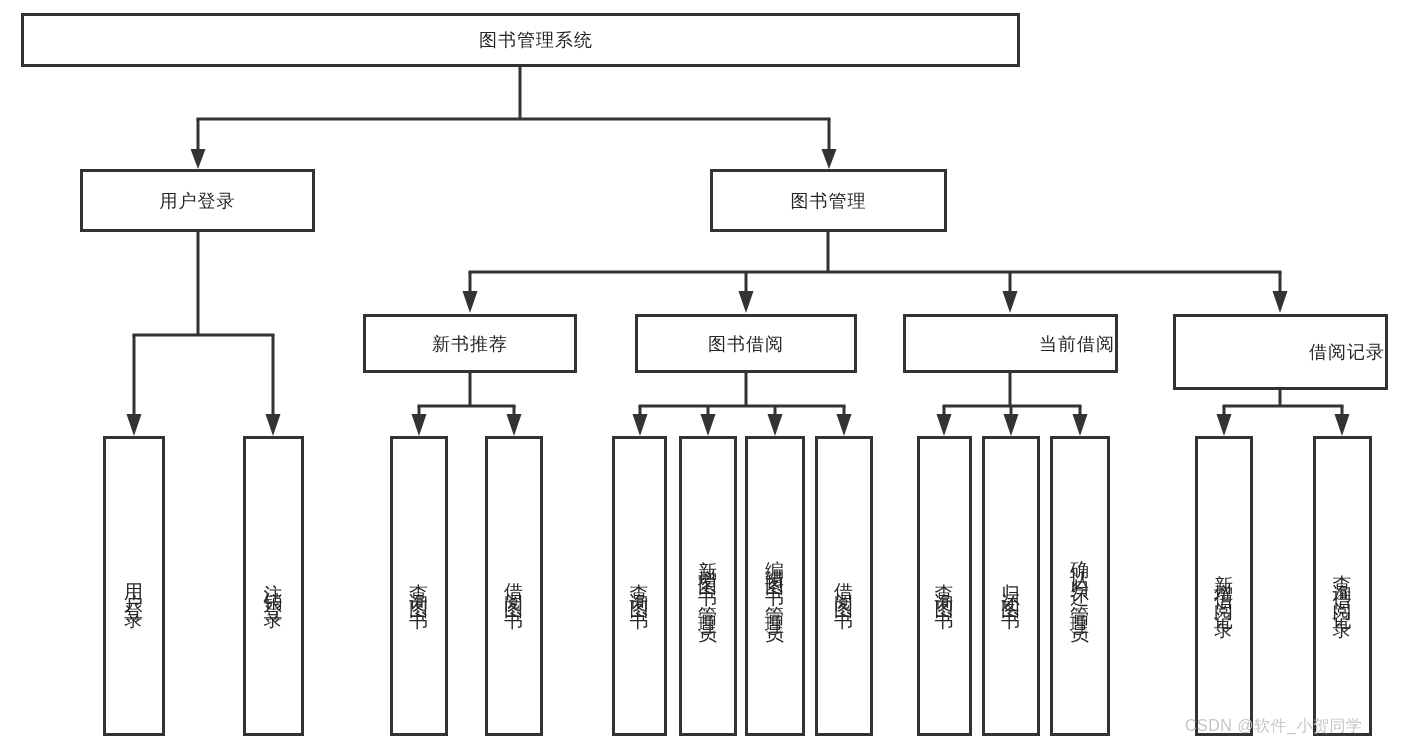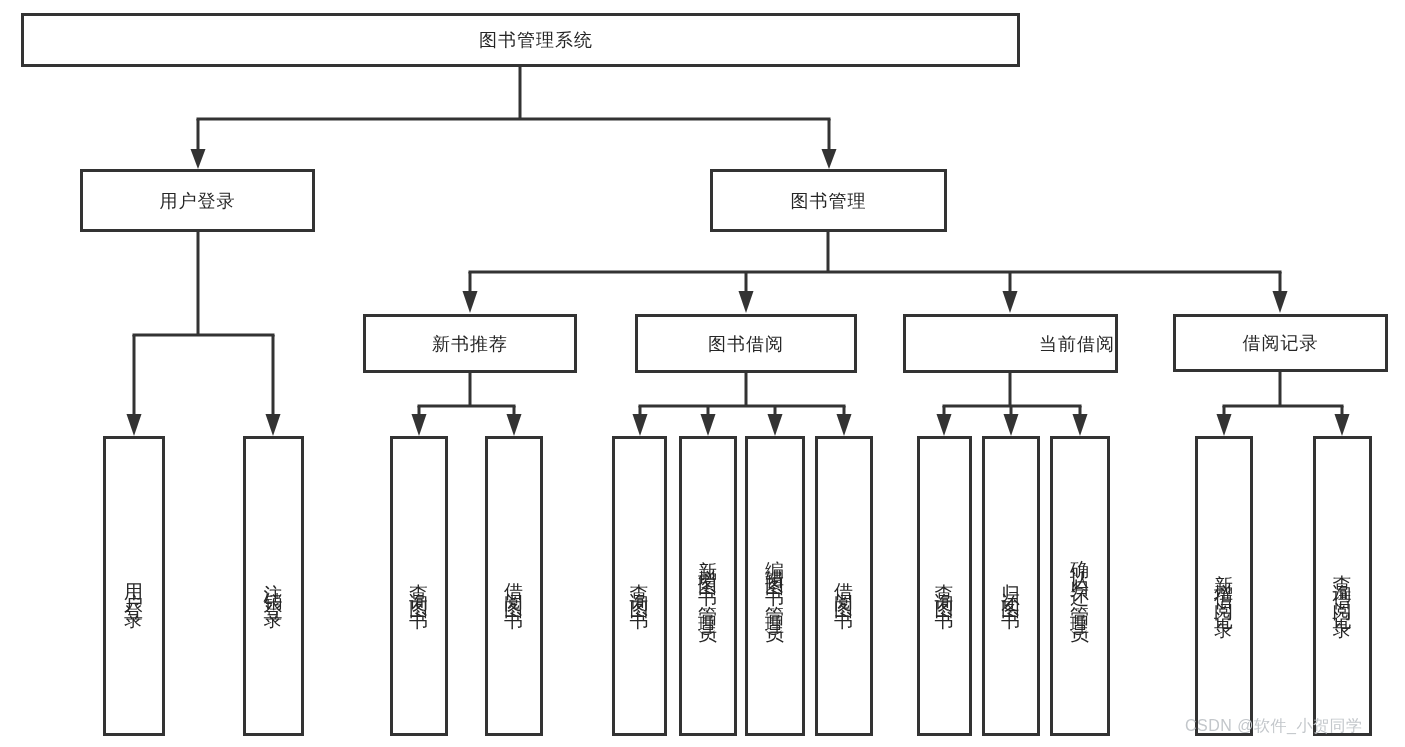--- a/index.html
+++ b/index.html
@@ -154,21 +154,21 @@
 
   <div class="node h" style="left:635px; top:314px; width:222px; height:59px;">
     <span class="label">图书借阅</span>
   </div>
   <div class="node h" style="left:363px; top:314px; width:214px; height:59px;">
     <span class="label">新书推荐</span>
   </div>
   <div class="node h" style="left:903px; top:314px; width:215px; height:59px;justify-content:flex-end;">
     <span class="label">当前借阅</span>
   </div>
-  <div class="node h" style="left:1173px; top:314px; width:215px; height:58px;">
+  <div class="node h" style="left:1173px; top:314px; width:215px; height:76px;justify-content:flex-end;">
     <span class="label">借阅记录</span>
   </div>
 
   <div class="node leaf" style="left:103px; top:436px; width:62px; height:300px;">
     <span class="label">用户登录</span>
   </div>
   <div class="node leaf" style="left:243px; top:436px; width:61px; height:300px;">
     <span class="label">注销登录</span>
   </div>
 

